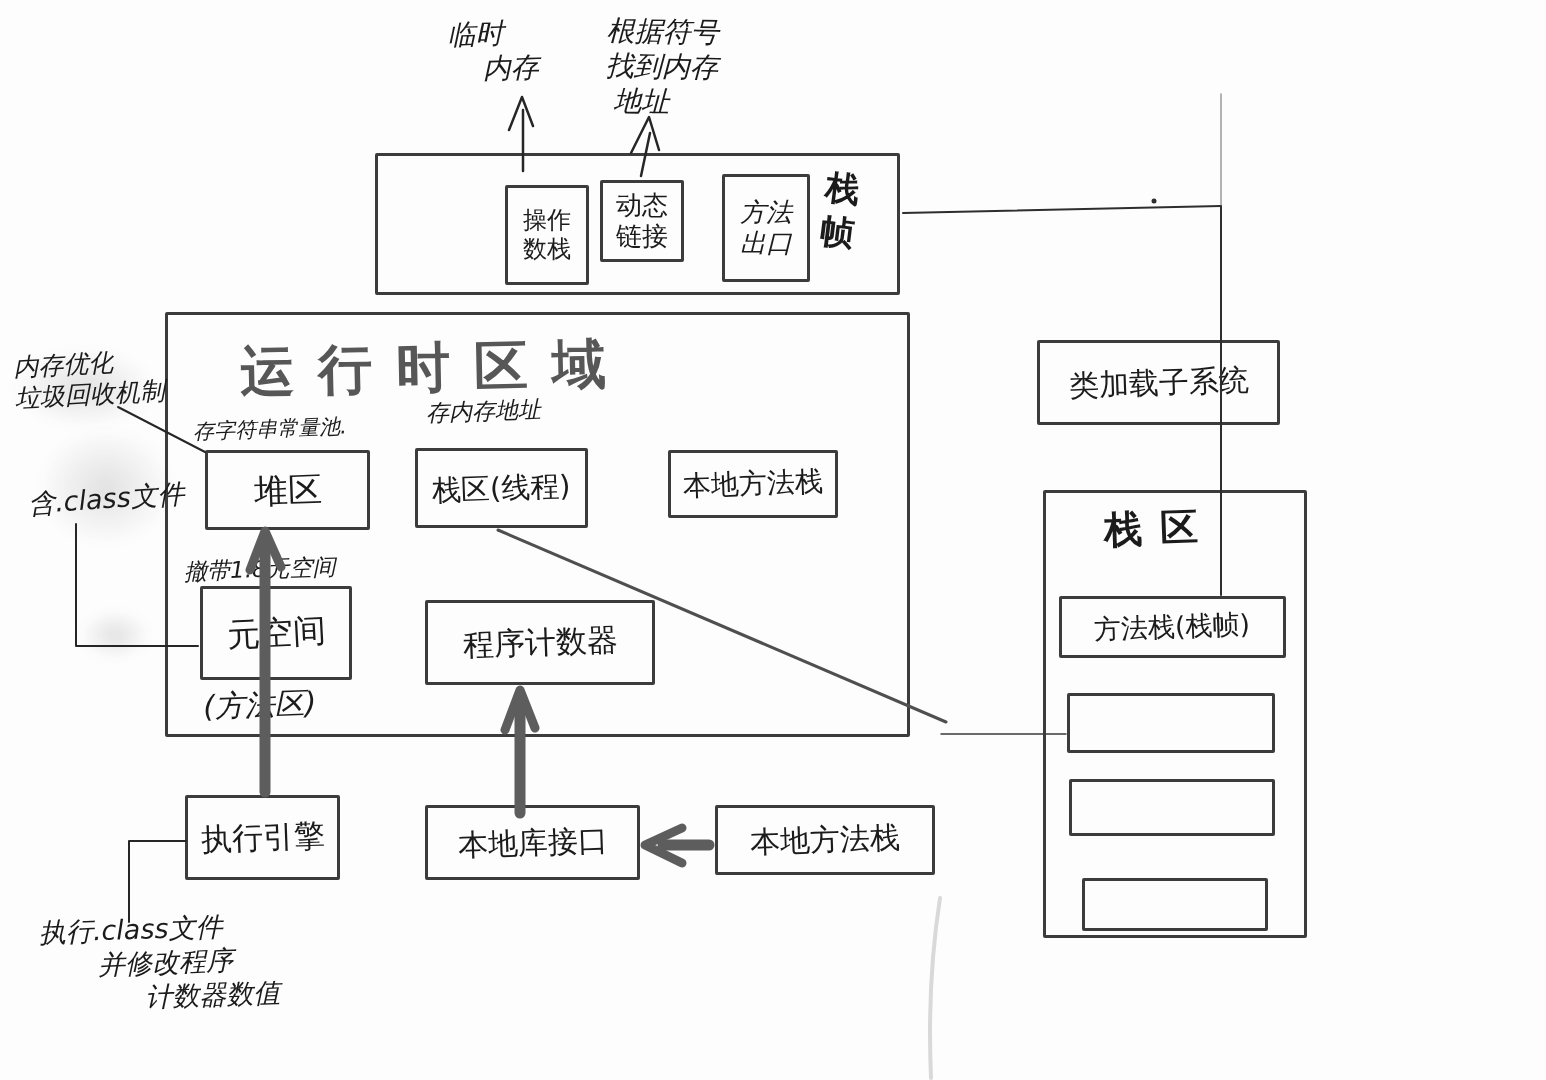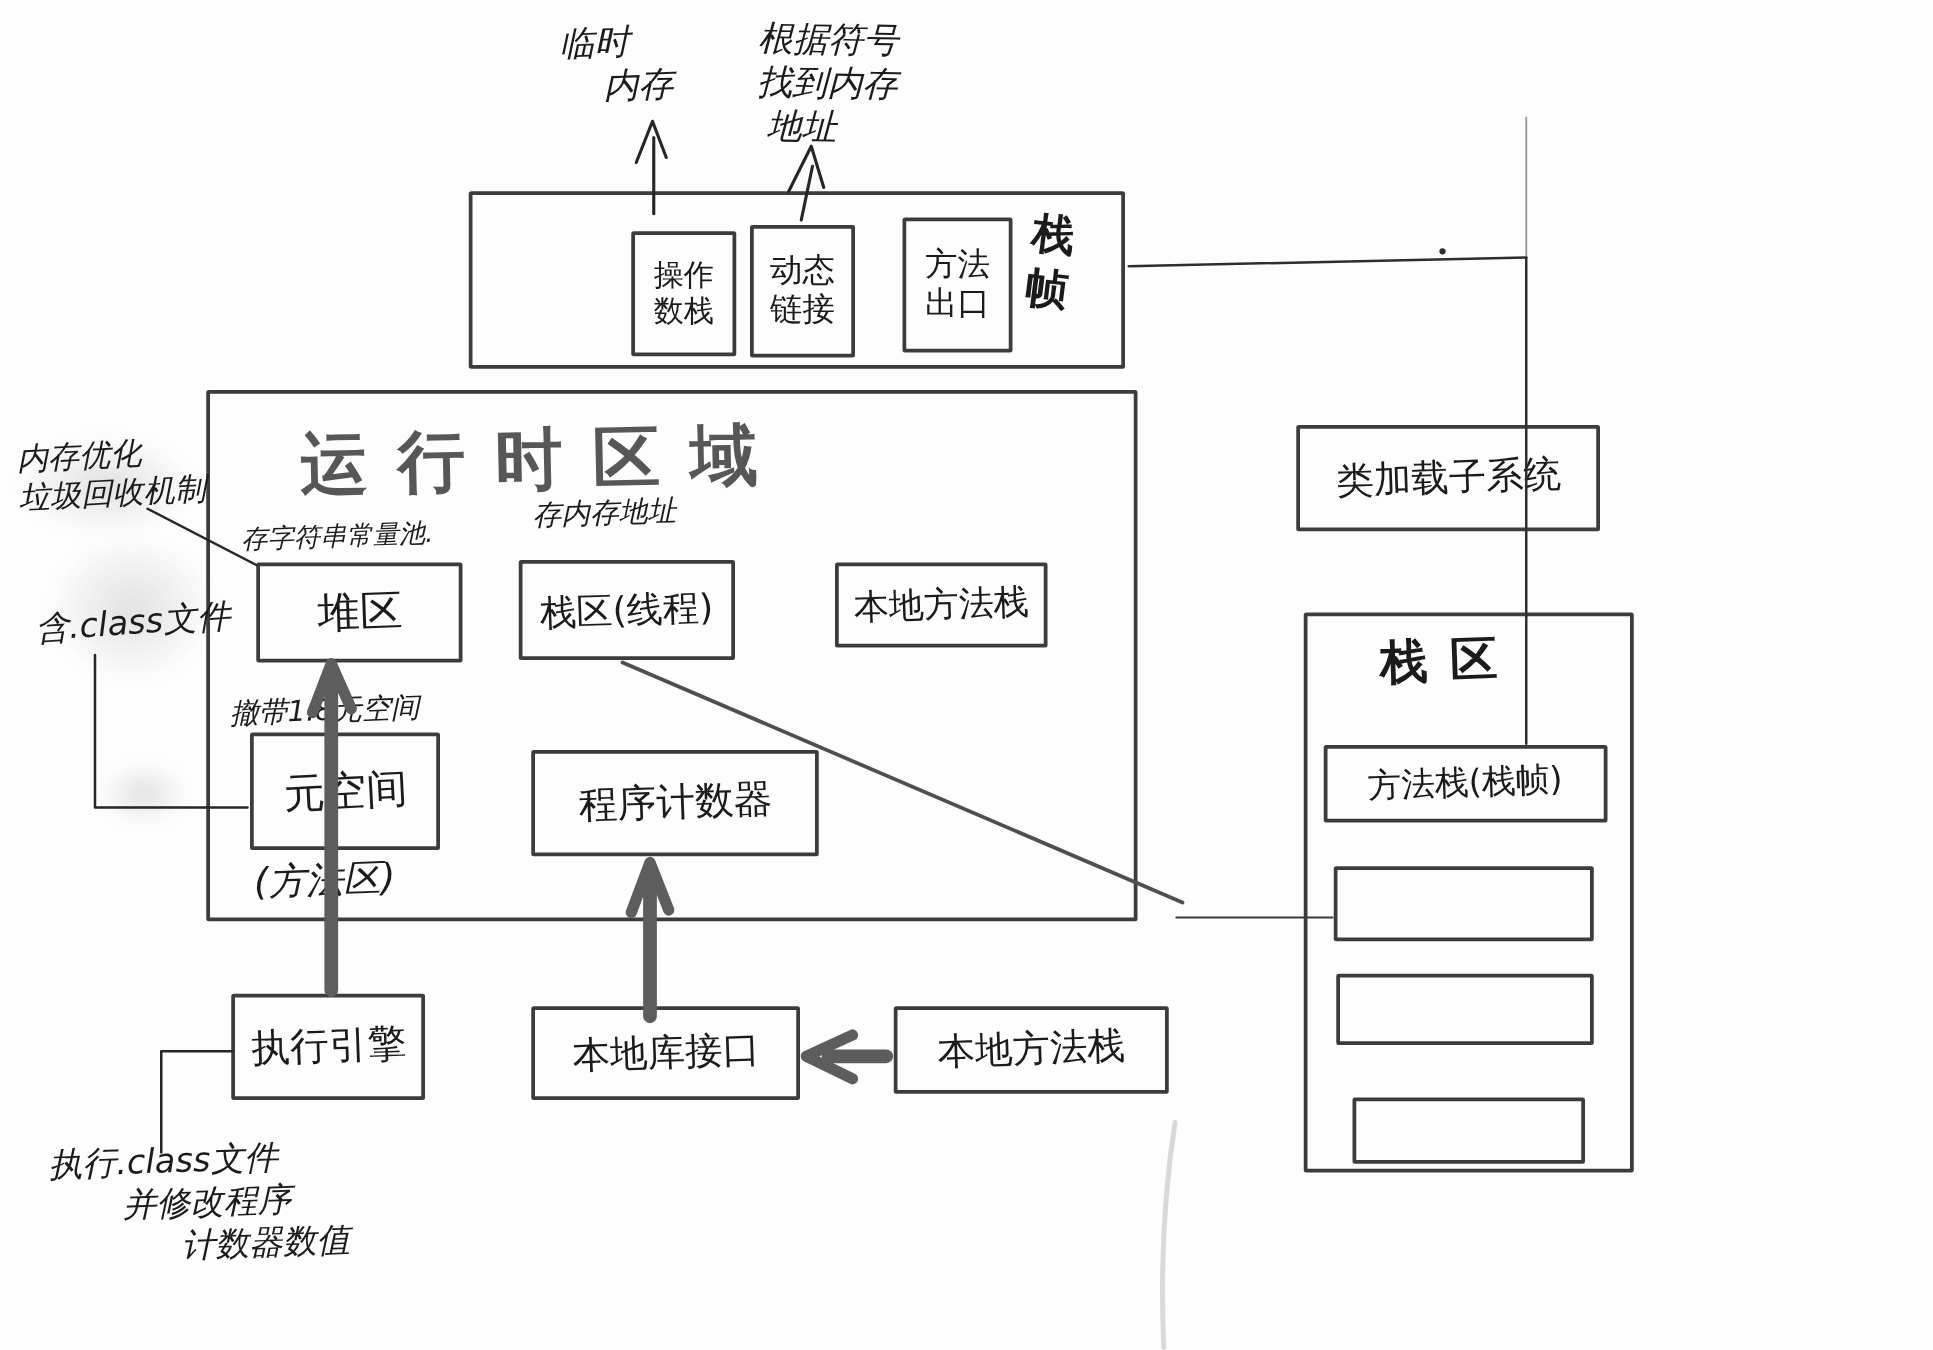--- a/index.html
+++ b/index.html
@@ -53,27 +53,27 @@
   <div class="smudge" style="left:38px;top:428px;width:135px;height:118px;"></div>
   <div class="smudge" style="left:80px;top:610px;width:70px;height:50px;"></div>
 
   <div class="box" style="left:375px;top:153px;width:525px;height:142px;">
     <div class="box cellbox" style="left:127px;top:29px;width:84px;height:100px;font-size:24px;">
       <div class="lbl">
         <div>操作</div>
         <div>数栈</div>
       </div>
     </div>
-    <div class="box cellbox" style="left:222px;top:24px;width:84px;height:106px;font-size:26px;">
+    <div class="box cellbox" style="left:222px;top:24px;width:84px;height:82px;font-size:26px;">
       <div class="lbl">
         <div>动态</div>
         <div>链接</div>
       </div>
     </div>
-    <div class="box cellbox" style="left:344px;top:18px;width:88px;height:108px;font-size:26px;">
+    <div class="box cellbox" style="left:344px;top:18px;width:88px;height:108px;font-size:26px;font-style:italic;">
       <div class="lbl">
         <div>方法</div>
         <div>出口</div>
       </div>
     </div>
     <div class="vlabel" style="left:442px;top:10px;">栈帧</div>
   </div>
 
   <div class="note r-2" style="left:448px;top:16px;font-size:28px;">
     <div>临时</div>

